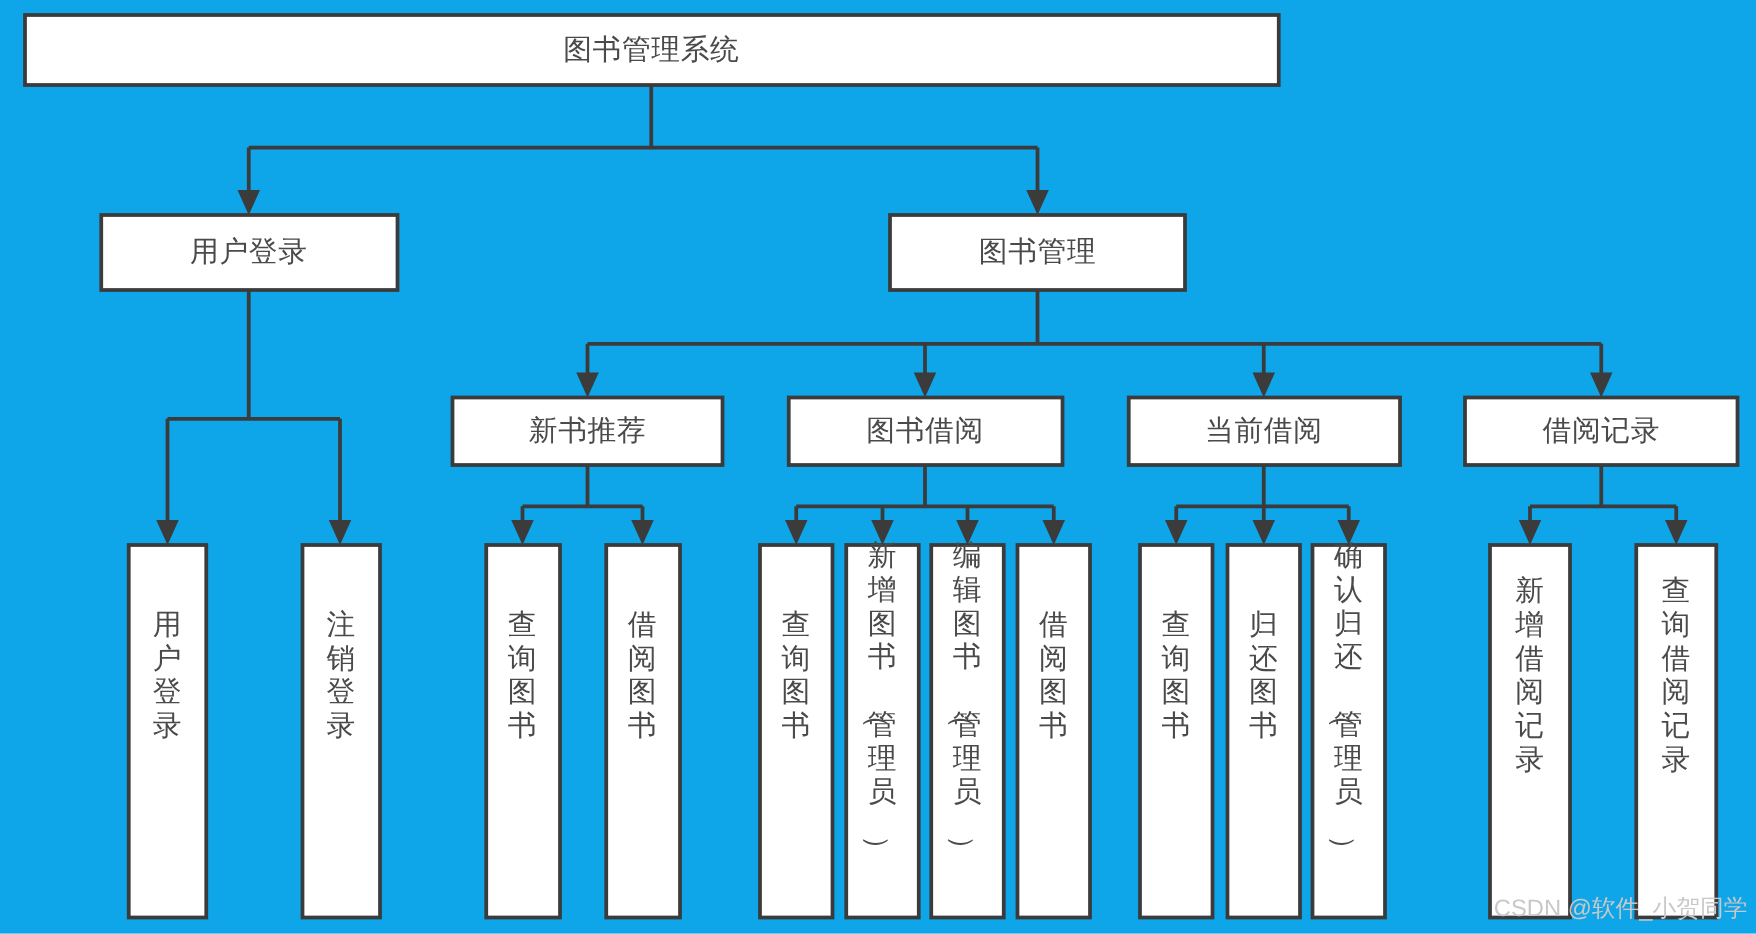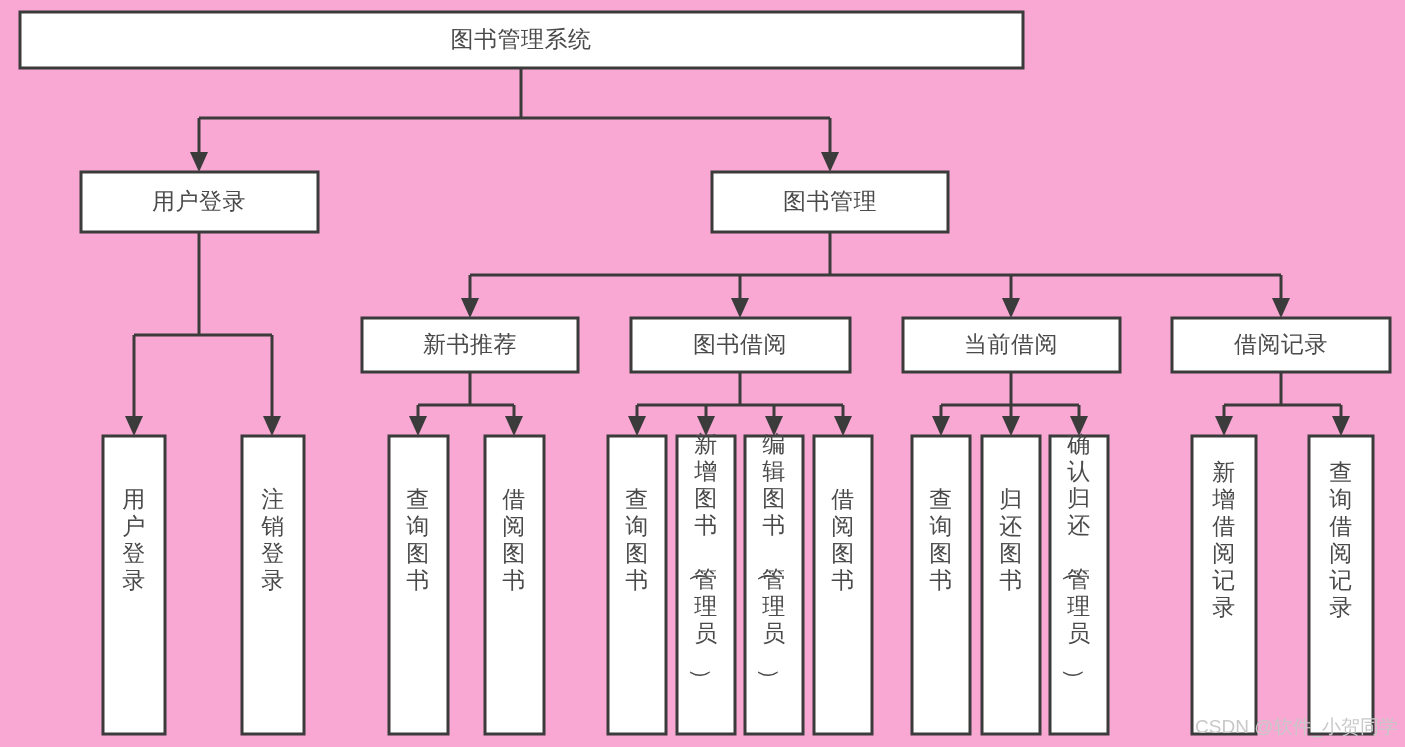--- a/index.html
+++ b/index.html
@@ -11,21 +11,21 @@
   body {
     width: 1405px;
     height: 747px;
     font-family: "Liberation Sans", "DejaVu Sans", sans-serif;
     overflow: hidden;
   }
   #diagram-root {
     position: relative;
     width: 1405px;
     height: 747px;
-    background: #f9a8d4;
+    background: #0ea5e9;
   }
   svg.diagram-canvas {
     display: block;
     width: 1405px;
     height: 747px;
   }
   .node-rect {
     fill: #ffffff;
     stroke: #3b3b3b;
     stroke-width: 3;

